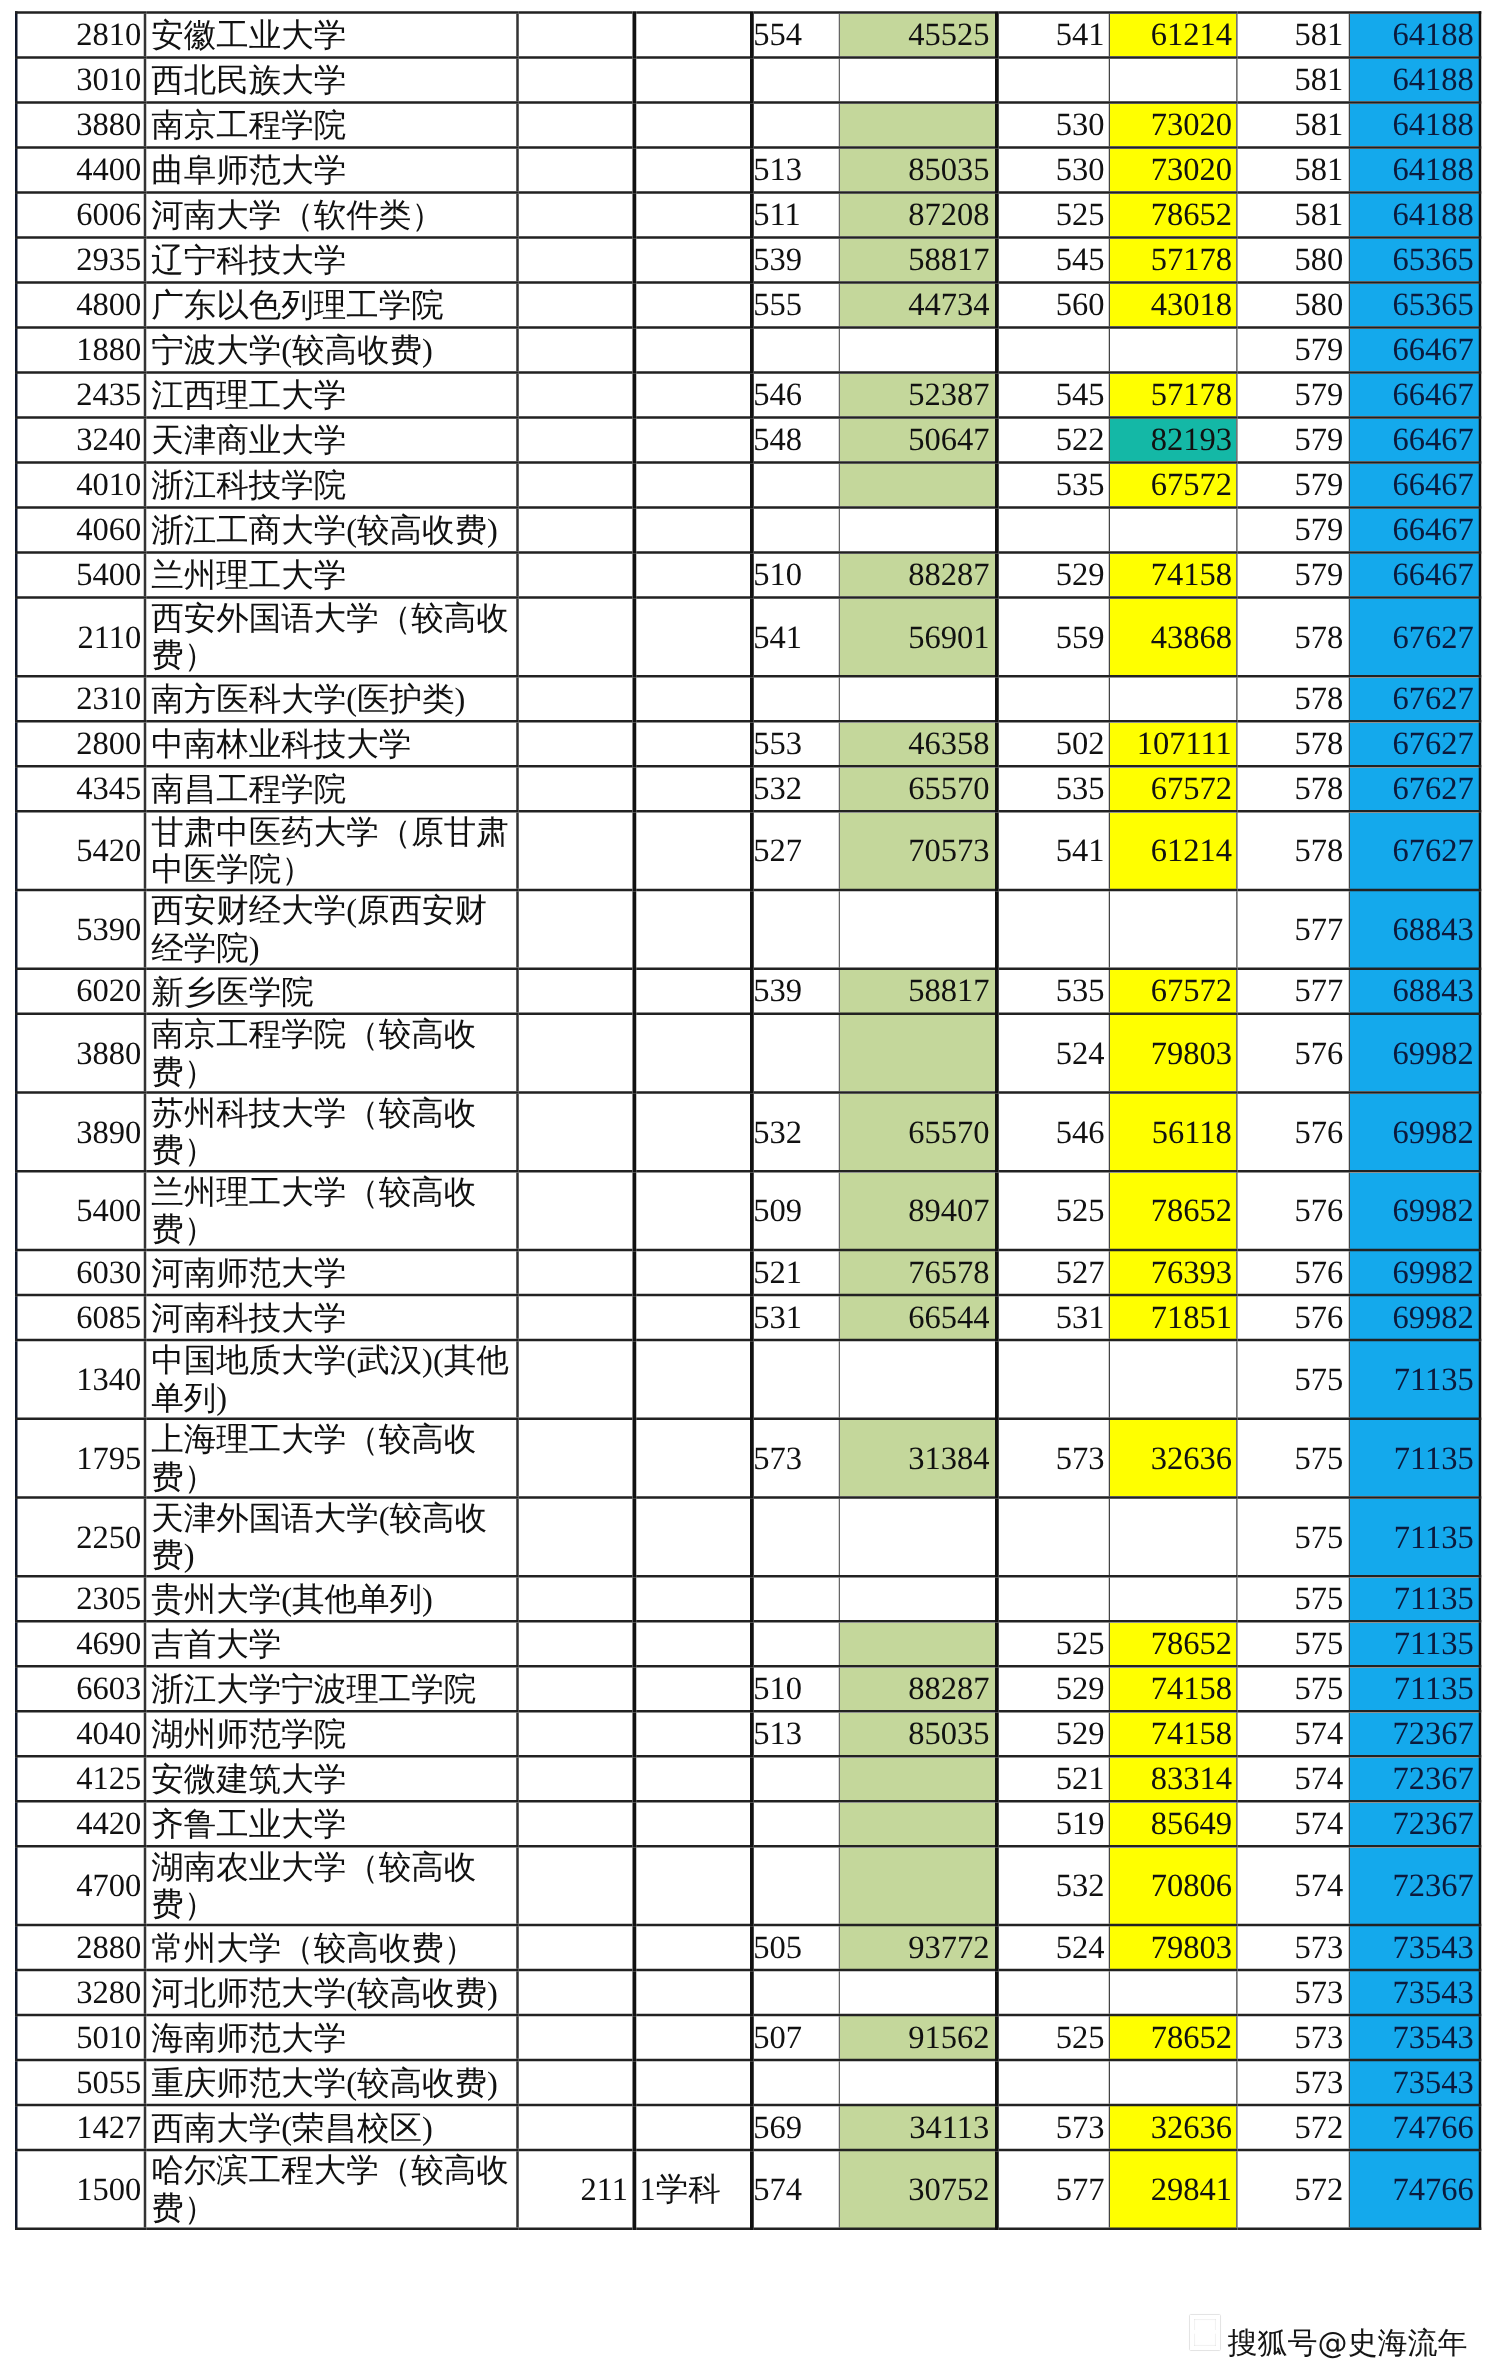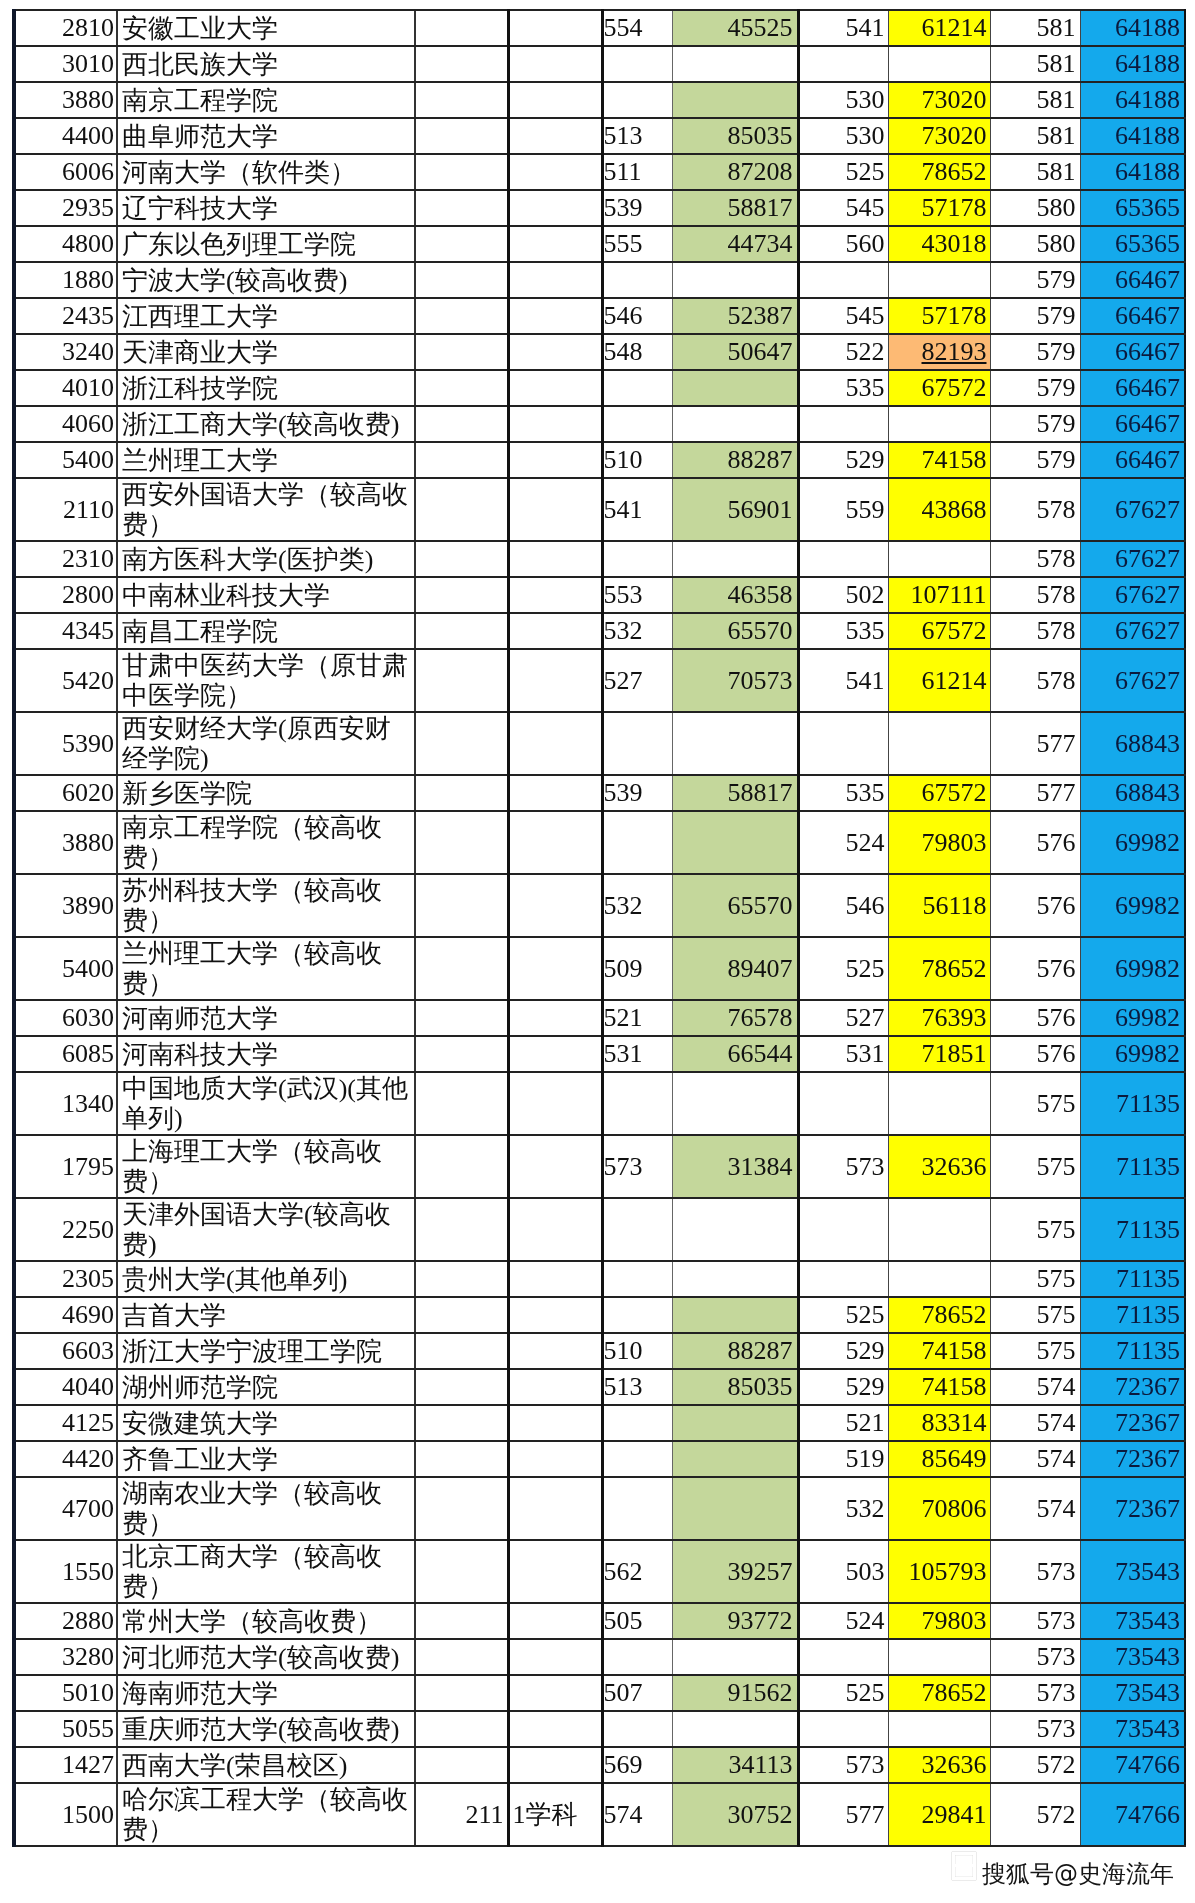--- a/index.html
+++ b/index.html
@@ -20,21 +20,21 @@
       padding: 0;
       border-top: 2px solid #222222;
       border-bottom: 2px solid #222222;
       font-size: 26px;
       line-height: 30px;
       vertical-align: middle;
       white-space: nowrap;
       overflow: hidden;
       background: #ffffff;
     }
-    .grid td.c-code { border-left: 4px solid #0f172a; text-align: right; padding-right: 2px; }
+    .grid td.c-code { border-left: 2px solid #0f172a; text-align: right; padding-right: 2px; }
     .grid td.c-name {
       border-left: 2px solid #333333; text-align: left;
       white-space: normal; padding: 1px 2px 0 4px;
       line-break: strict;
     }
     .grid td.c-tag  { border-left: 2px solid #333333; text-align: right; padding-right: 3px; }
     .grid td.c-sub  { border-left: 3px solid #111111; text-align: left; padding-left: 3px; }
     .grid td.c-sa   { border-left: 3px solid #111111; text-align: left; padding-right: 3px; }
     .grid td.c-ra   { border-left: 1px solid #666666; text-align: right; padding-right: 4px; }
     .grid td.c-sb   { border-left: 3px solid #111111; text-align: right; padding-right: 3px; }
@@ -197,21 +197,21 @@
   </tr>
 
   <tr>
     <td class="c-code">3240</td>
     <td class="c-name">天津商业大学</td>
     <td class="c-tag"></td>
     <td class="c-sub"></td>
     <td class="c-sa">548</td>
     <td class="c-ra" style="background: rgb(196, 215, 155);">50647</td>
     <td class="c-sb">522</td>
-    <td class="c-rb" style="background: #fdba74; text-decoration: underline;">82193</td>
+    <td class="c-rb" style="background: #14b8a6;">82193</td>
     <td class="c-sc">579</td>
     <td class="c-rc" style="background: rgb(20, 169, 236);">66467</td>
   </tr>
 
   <tr>
     <td class="c-code">4010</td>
     <td class="c-name">浙江科技学院</td>
     <td class="c-tag"></td>
     <td class="c-sub"></td>
     <td class="c-sa"></td>
@@ -527,32 +527,20 @@
     <td class="c-tag"></td>
     <td class="c-sub"></td>
     <td class="c-sa"></td>
     <td class="c-ra" style="background: rgb(196, 215, 155);"></td>
     <td class="c-sb">532</td>
     <td class="c-rb" style="background: rgb(255, 255, 0);">70806</td>
     <td class="c-sc">574</td>
     <td class="c-rc" style="background: rgb(20, 169, 236);">72367</td>
   </tr>
 
-  <tr>
-    <td class="c-code">1550</td>
-    <td class="c-name">北京工商大学（较高收费）</td>
-    <td class="c-tag"></td>
-    <td class="c-sub"></td>
-    <td class="c-sa">562</td>
-    <td class="c-ra" style="background: rgb(196, 215, 155);">39257</td>
-    <td class="c-sb">503</td>
-    <td class="c-rb" style="background: rgb(255, 255, 0);">105793</td>
-    <td class="c-sc">573</td>
-    <td class="c-rc" style="background: rgb(20, 169, 236);">73543</td>
-  </tr>
 
   <tr>
     <td class="c-code">2880</td>
     <td class="c-name">常州大学（较高收费）</td>
     <td class="c-tag"></td>
     <td class="c-sub"></td>
     <td class="c-sa">505</td>
     <td class="c-ra" style="background: rgb(196, 215, 155);">93772</td>
     <td class="c-sb">524</td>
     <td class="c-rb" style="background: rgb(255, 255, 0);">79803</td>

